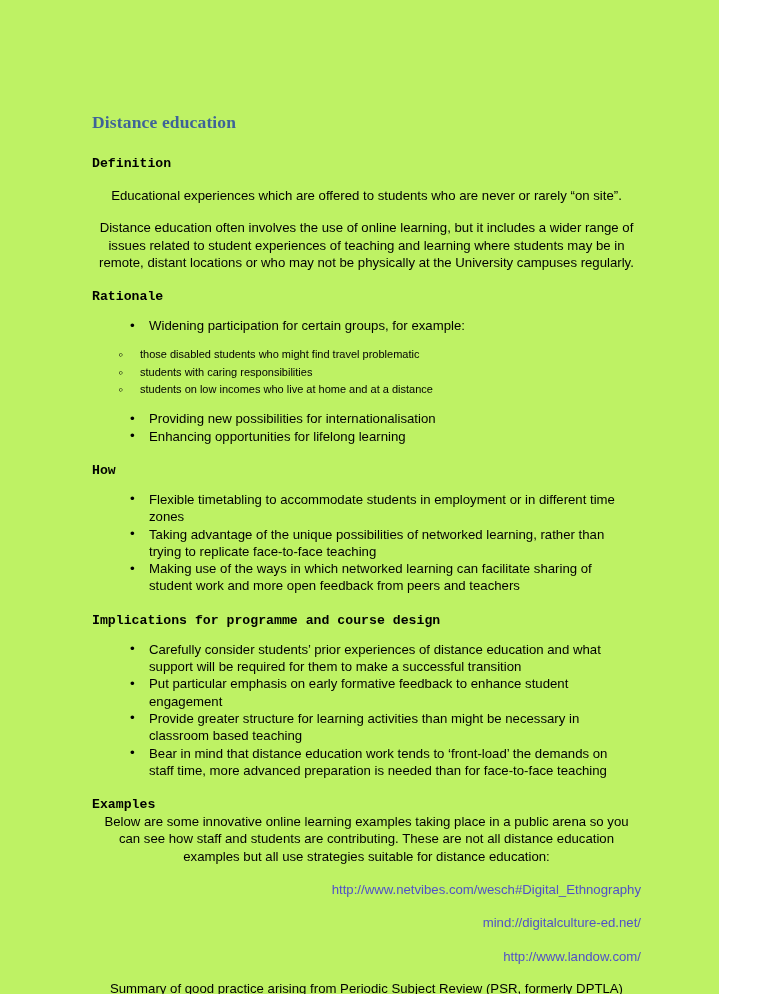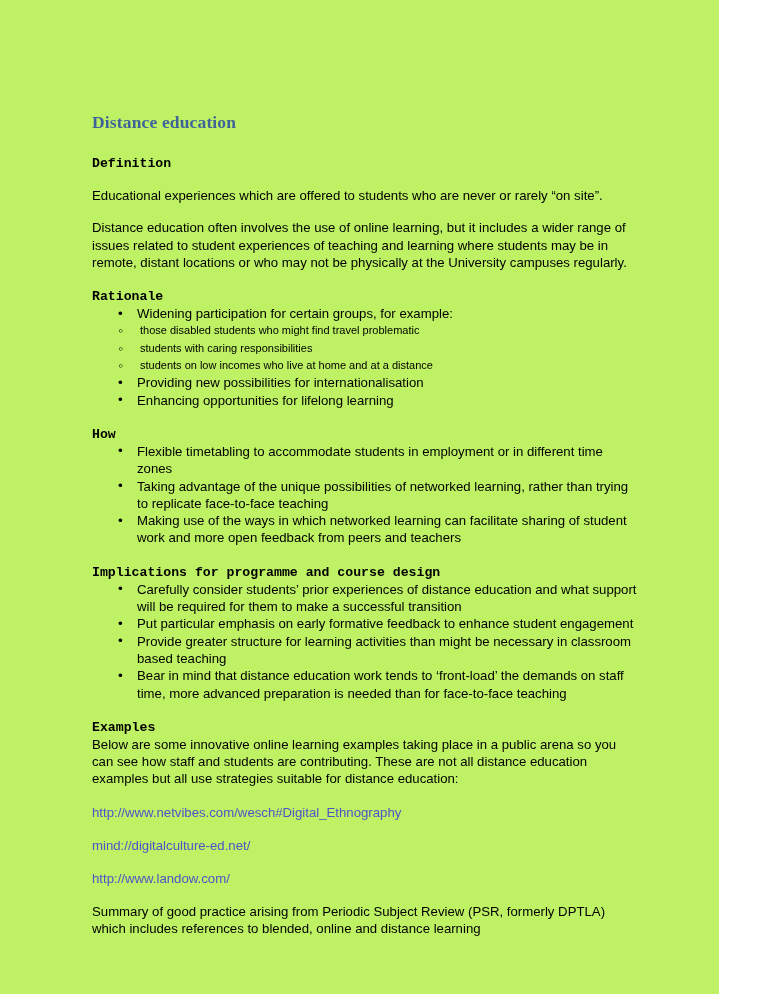--- a/index.html
+++ b/index.html
@@ -37,28 +37,29 @@
     font-size: 13.2px;
     line-height: 17px;
     color: #000000;
     margin: 0;
   }
   .para {
     font-size: 13.2px;
     line-height: 17.3px;
     margin: 0;
     color: #000000;
+    text-align: center;
   }
   .gap-para { margin-top: 15px; }
   .gap-heading { margin-top: 17px; }
   .gap-small { margin-top: 0px; }
 
   ul.bullets {
     list-style: none;
-    margin: 0;
+    margin: 12px;
     padding: 0;
   }
   ul.bullets > li {
     position: relative;
     font-size: 13.2px;
     line-height: 17.3px;
     padding-left: 45px;
     margin: 0;
   }
   ul.bullets > li::before {
@@ -90,21 +91,21 @@
     line-height: 17.3px;
   }
   .link {
     font-size: 13.2px;
     line-height: 17.3px;
     color: #5151C8;
     text-decoration: none;
     display: block;
     margin: 0;
   }
-  .link-block { margin-top: 16px; }
+  .link-block { margin-top: 16px; text-align: right; }
   .wrapbox { max-width: 588px; }
   .wrapbox-wide { max-width: 600px; }
 </style>
 </head>
 <body>
 
 <div class="page">
 
   <h1 class="doc-title">Distance education</h1>
 

